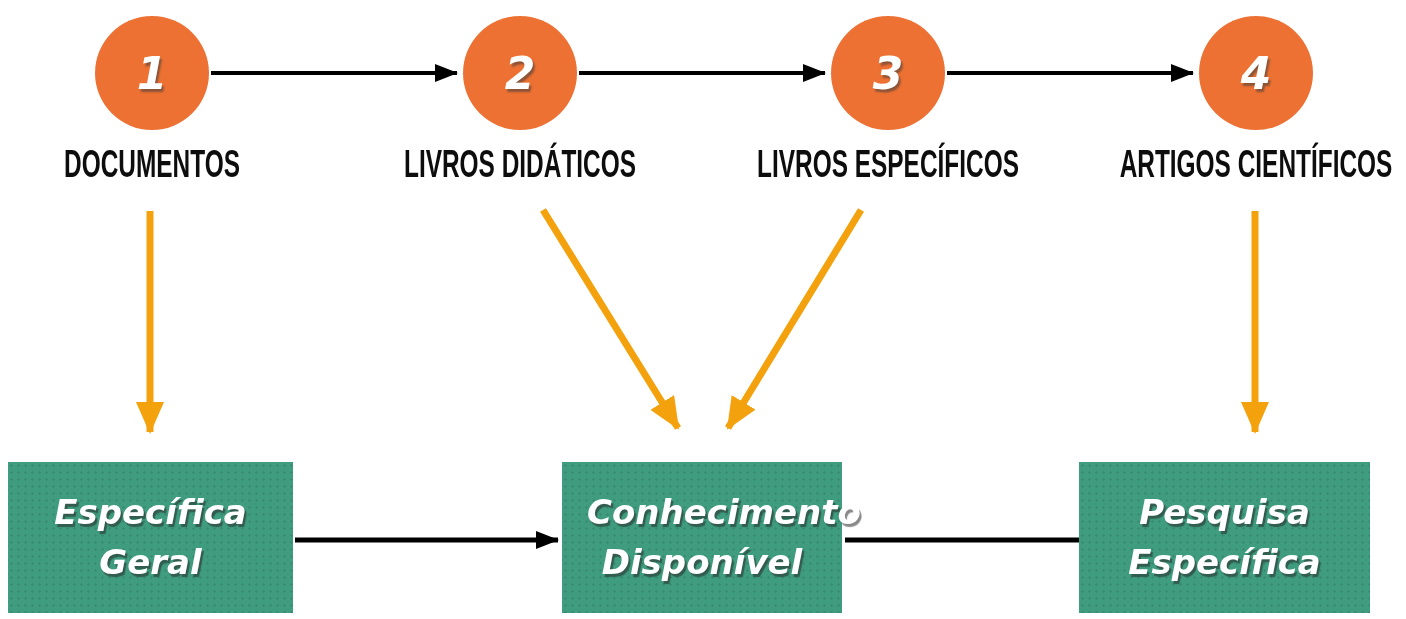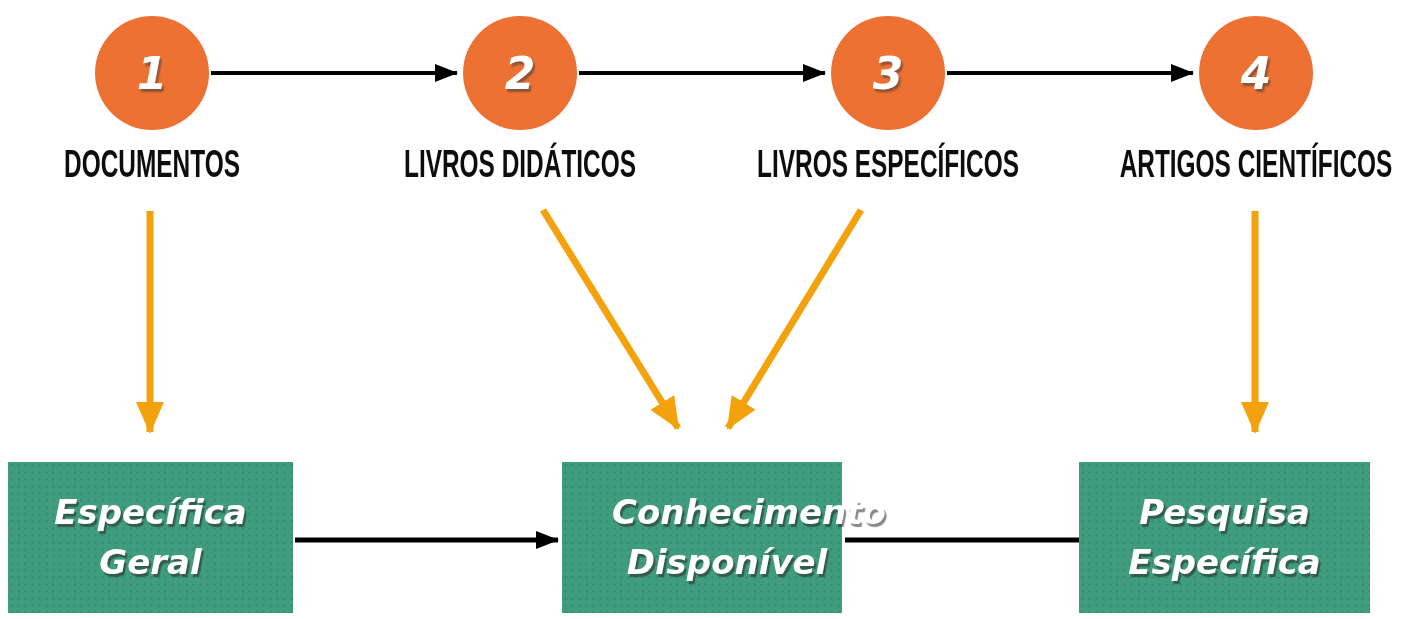--- a/index.html
+++ b/index.html
@@ -112,20 +112,20 @@
   </div>
 
   <div class="step-label" style="left:152px;">DOCUMENTOS</div>
   <div class="step-label" style="left:520px;">LIVROS DIDÁTICOS</div>
   <div class="step-label" style="left:888px;">LIVROS ESPECÍFICOS</div>
   <div class="step-label" style="left:1256px;">ARTIGOS CIENTÍFICOS</div>
 
   <div class="green-box" style="left:8px; width:285px;">
     <div class="green-box-label">Específica Geral</div>
   </div>
-  <div class="green-box" style="left:562px; width:280px;justify-content:flex-end;">
+  <div class="green-box" style="left:562px; width:280px;">
     <div class="green-box-label">Conhecimento Disponível</div>
   </div>
   <div class="green-box" style="left:1079px; width:291px;">
     <div class="green-box-label">Pesquisa Específica</div>
   </div>
 
 </div>
 
 </body></html>

